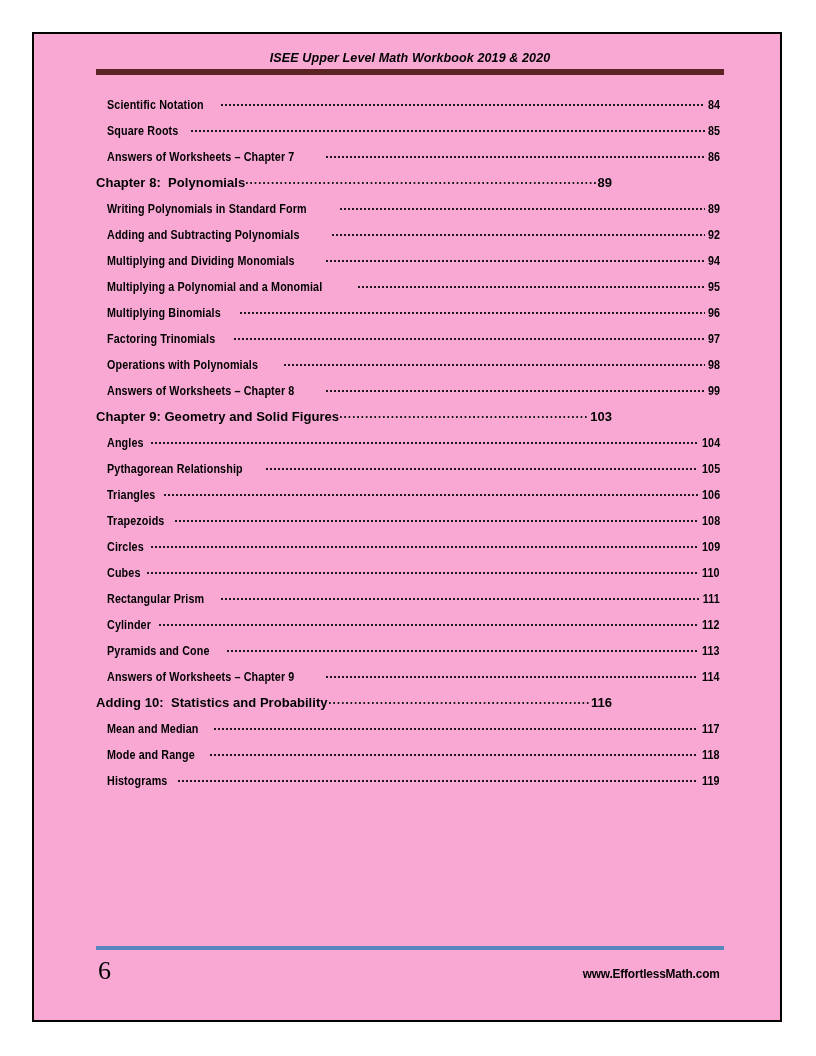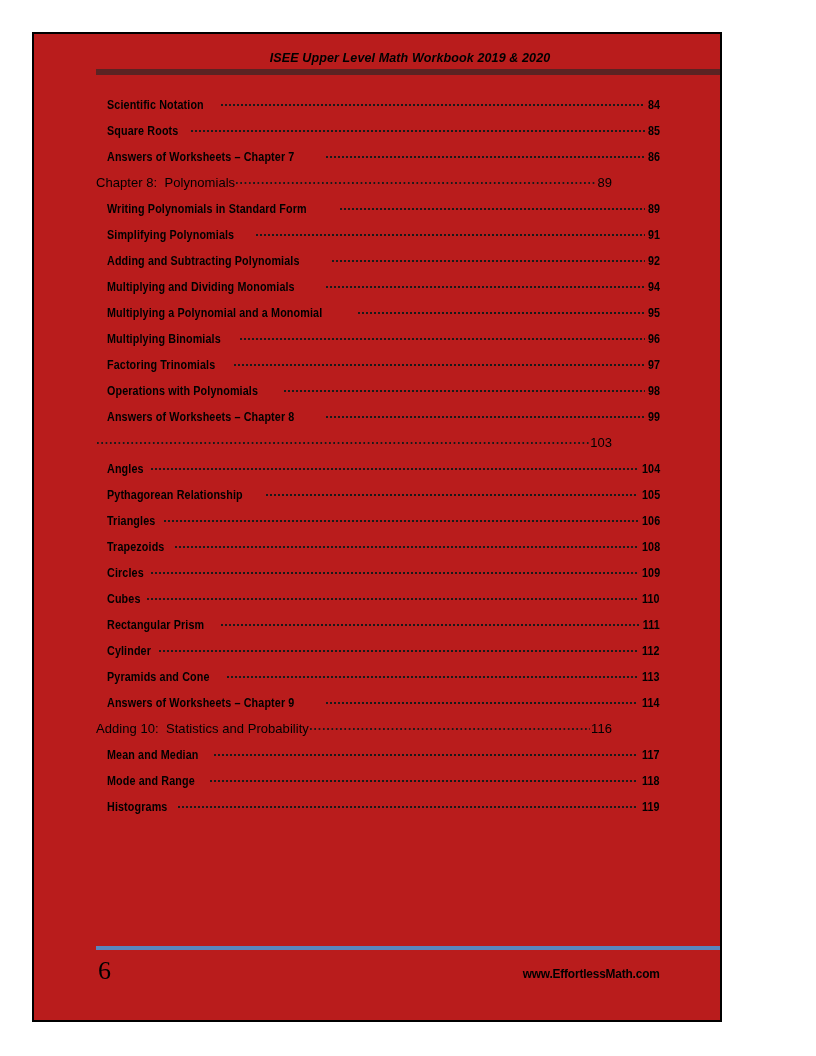--- a/index.html
+++ b/index.html
@@ -14,24 +14,24 @@
     position: relative;
     font-family: "Liberation Sans", sans-serif;
     -webkit-font-smoothing: none;
   }
 
   
   #page-sheet {
     position: absolute;
     left: 32px;
     top: 32px;
-    width: 690px;
+    width: 750px;
     height: 990px;
     border: 2px solid #000000;
-    background: #b91c1c;
+    background: #f9a8d4;
     box-sizing: border-box;
     overflow: hidden;
   }
 
   
   #running-head {
     position: absolute;
     left: 62px;
     top: 16px;
     width: 628px;
@@ -92,21 +92,21 @@
   }
 
   
   .toc-row.chapter {
     padding-left: 62px;
     padding-right: 60px;
   }
   .toc-row.chapter .label,
   .toc-row.chapter .pagenum {
     font-family: "Liberation Sans", sans-serif;
-    font-weight: normal;
+    font-weight: bold;
     font-size: 13px;
     display: inline-block;
     letter-spacing: 0.05px;
   }
 
   .toc-line {
     display: flex;
     align-items: baseline;
     width: 100%;
   }
@@ -211,27 +211,20 @@
       </div>
       <div class="toc-row entry">
         <div class="toc-line">
           <span class="label">Writing Polynomials in Standard Form</span>
           <span class="leader"></span>
           <span class="pagenum">89</span>
         </div>
       </div>
       <div class="toc-row entry">
         <div class="toc-line">
-          <span class="label">Simplifying Polynomials</span>
-          <span class="leader"></span>
-          <span class="pagenum">91</span>
-        </div>
-      </div>
-      <div class="toc-row entry">
-        <div class="toc-line">
           <span class="label">Adding and Subtracting Polynomials</span>
           <span class="leader"></span>
           <span class="pagenum">92</span>
         </div>
       </div>
       <div class="toc-row entry">
         <div class="toc-line">
           <span class="label">Multiplying and Dividing Monomials</span>
           <span class="leader"></span>
           <span class="pagenum">94</span>
@@ -267,20 +260,21 @@
       </div>
       <div class="toc-row entry">
         <div class="toc-line">
           <span class="label">Answers of Worksheets – Chapter 8</span>
           <span class="leader"></span>
           <span class="pagenum">99</span>
         </div>
       </div>
       <div class="toc-row chapter">
         <div class="toc-line">
+          <span class="label">Chapter 9: Geometry and Solid Figures</span>
           <span class="leader"></span>
           <span class="pagenum">103</span>
         </div>
       </div>
       <div class="toc-row entry">
         <div class="toc-line">
           <span class="label">Angles</span>
           <span class="leader"></span>
           <span class="pagenum">104</span>
         </div>

